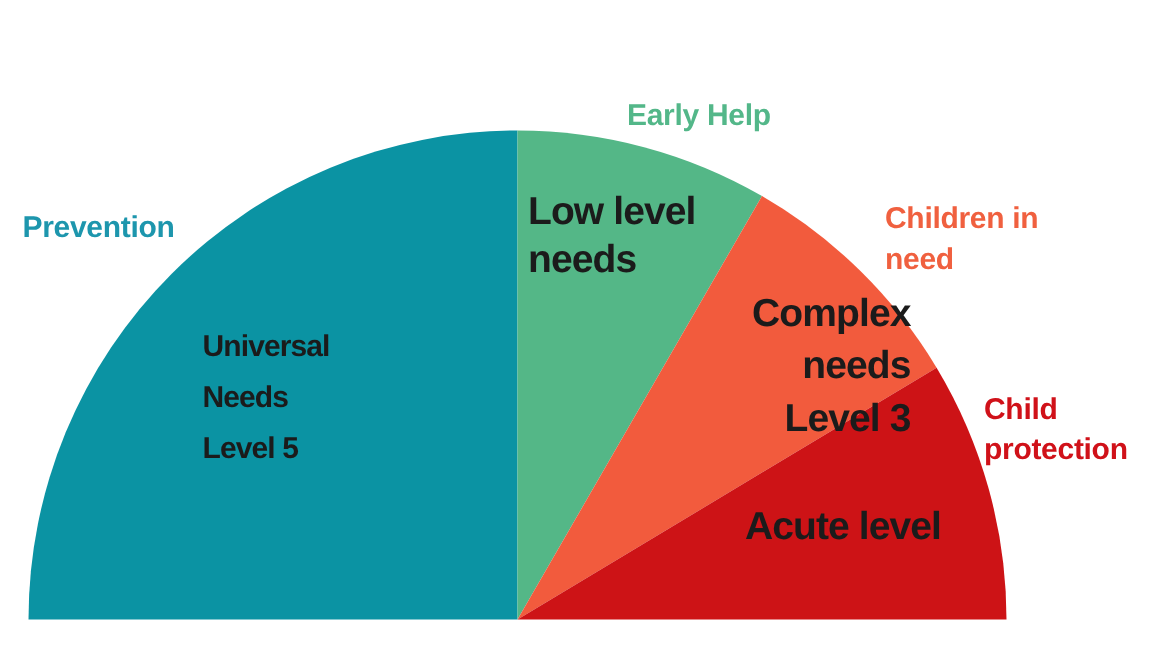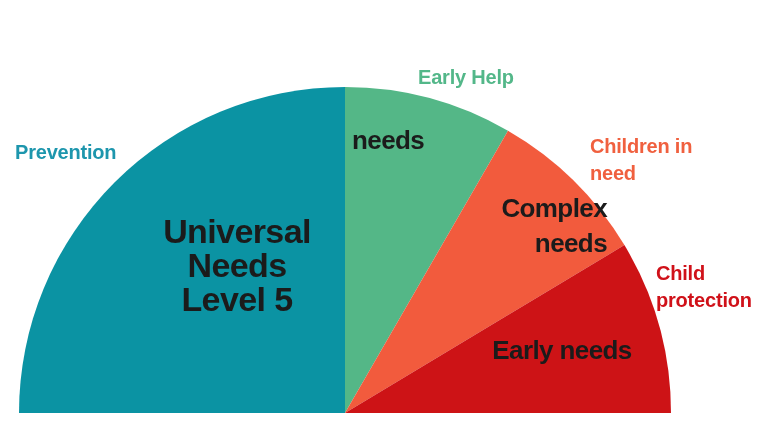--- a/index.html
+++ b/index.html
@@ -17,22 +17,22 @@
 
   
   .outer-label { font-size: 20px; line-height: 27px; letter-spacing: -0.2px; }
   .lbl-prevention       { left: 15px;  top: 139px; }
   .lbl-early-help       { left: 418px; top: 64px;  }
   .lbl-children-in-need { left: 590px; top: 133px; }
   .lbl-child-protection { left: 656px; top: 260px; }
 
   
   .inner-label { color: #1b1b1b; letter-spacing: -0.6px; }
-  .lbl-universal { left: 135px; top: 214px; width: 204px; text-align: center;
-                   font-size: 34px; line-height: 34px; }
+  .lbl-universal { left: 135px; top: 214px; width: 204px; text-align: left;
+                   font-size: 20px; line-height: 34px; }
   .lbl-low-level { left: 352px; top: 124px; font-size: 26px; line-height: 32px; }
   .lbl-complex   { left: 443px; top: 191px; width: 164px; text-align: right;
                    font-size: 26px; line-height: 35px; }
   .lbl-acute     { left: 462px; top: 335px; width: 200px; text-align: center;
                    font-size: 26px; line-height: 31px; }
 </style>
 </head>
 <body>
 
 <div class="canvas">
@@ -62,25 +62,27 @@
     <span>protection</span>
   </div>
 
   <div class="label inner-label lbl-universal" style="color: rgb(27, 27, 27);">
     <span>Universal</span>
     <span>Needs</span>
     <span>Level 5</span>
   </div>
 
   <div class="label inner-label lbl-low-level" style="color: rgb(27, 27, 27);">
+    <span>Low level</span>
     <span>needs</span>
   </div>
 
   <div class="label inner-label lbl-complex" style="color: rgb(27, 27, 27);">
     <span>Complex</span>
     <span>needs</span>
+    <span>Level 3</span>
   </div>
 
   <div class="label inner-label lbl-acute" style="color: rgb(27, 27, 27);">
-    <span>Early needs</span>
+    <span>Acute level</span>
   </div>
 
 </div>
 
 </body></html>

